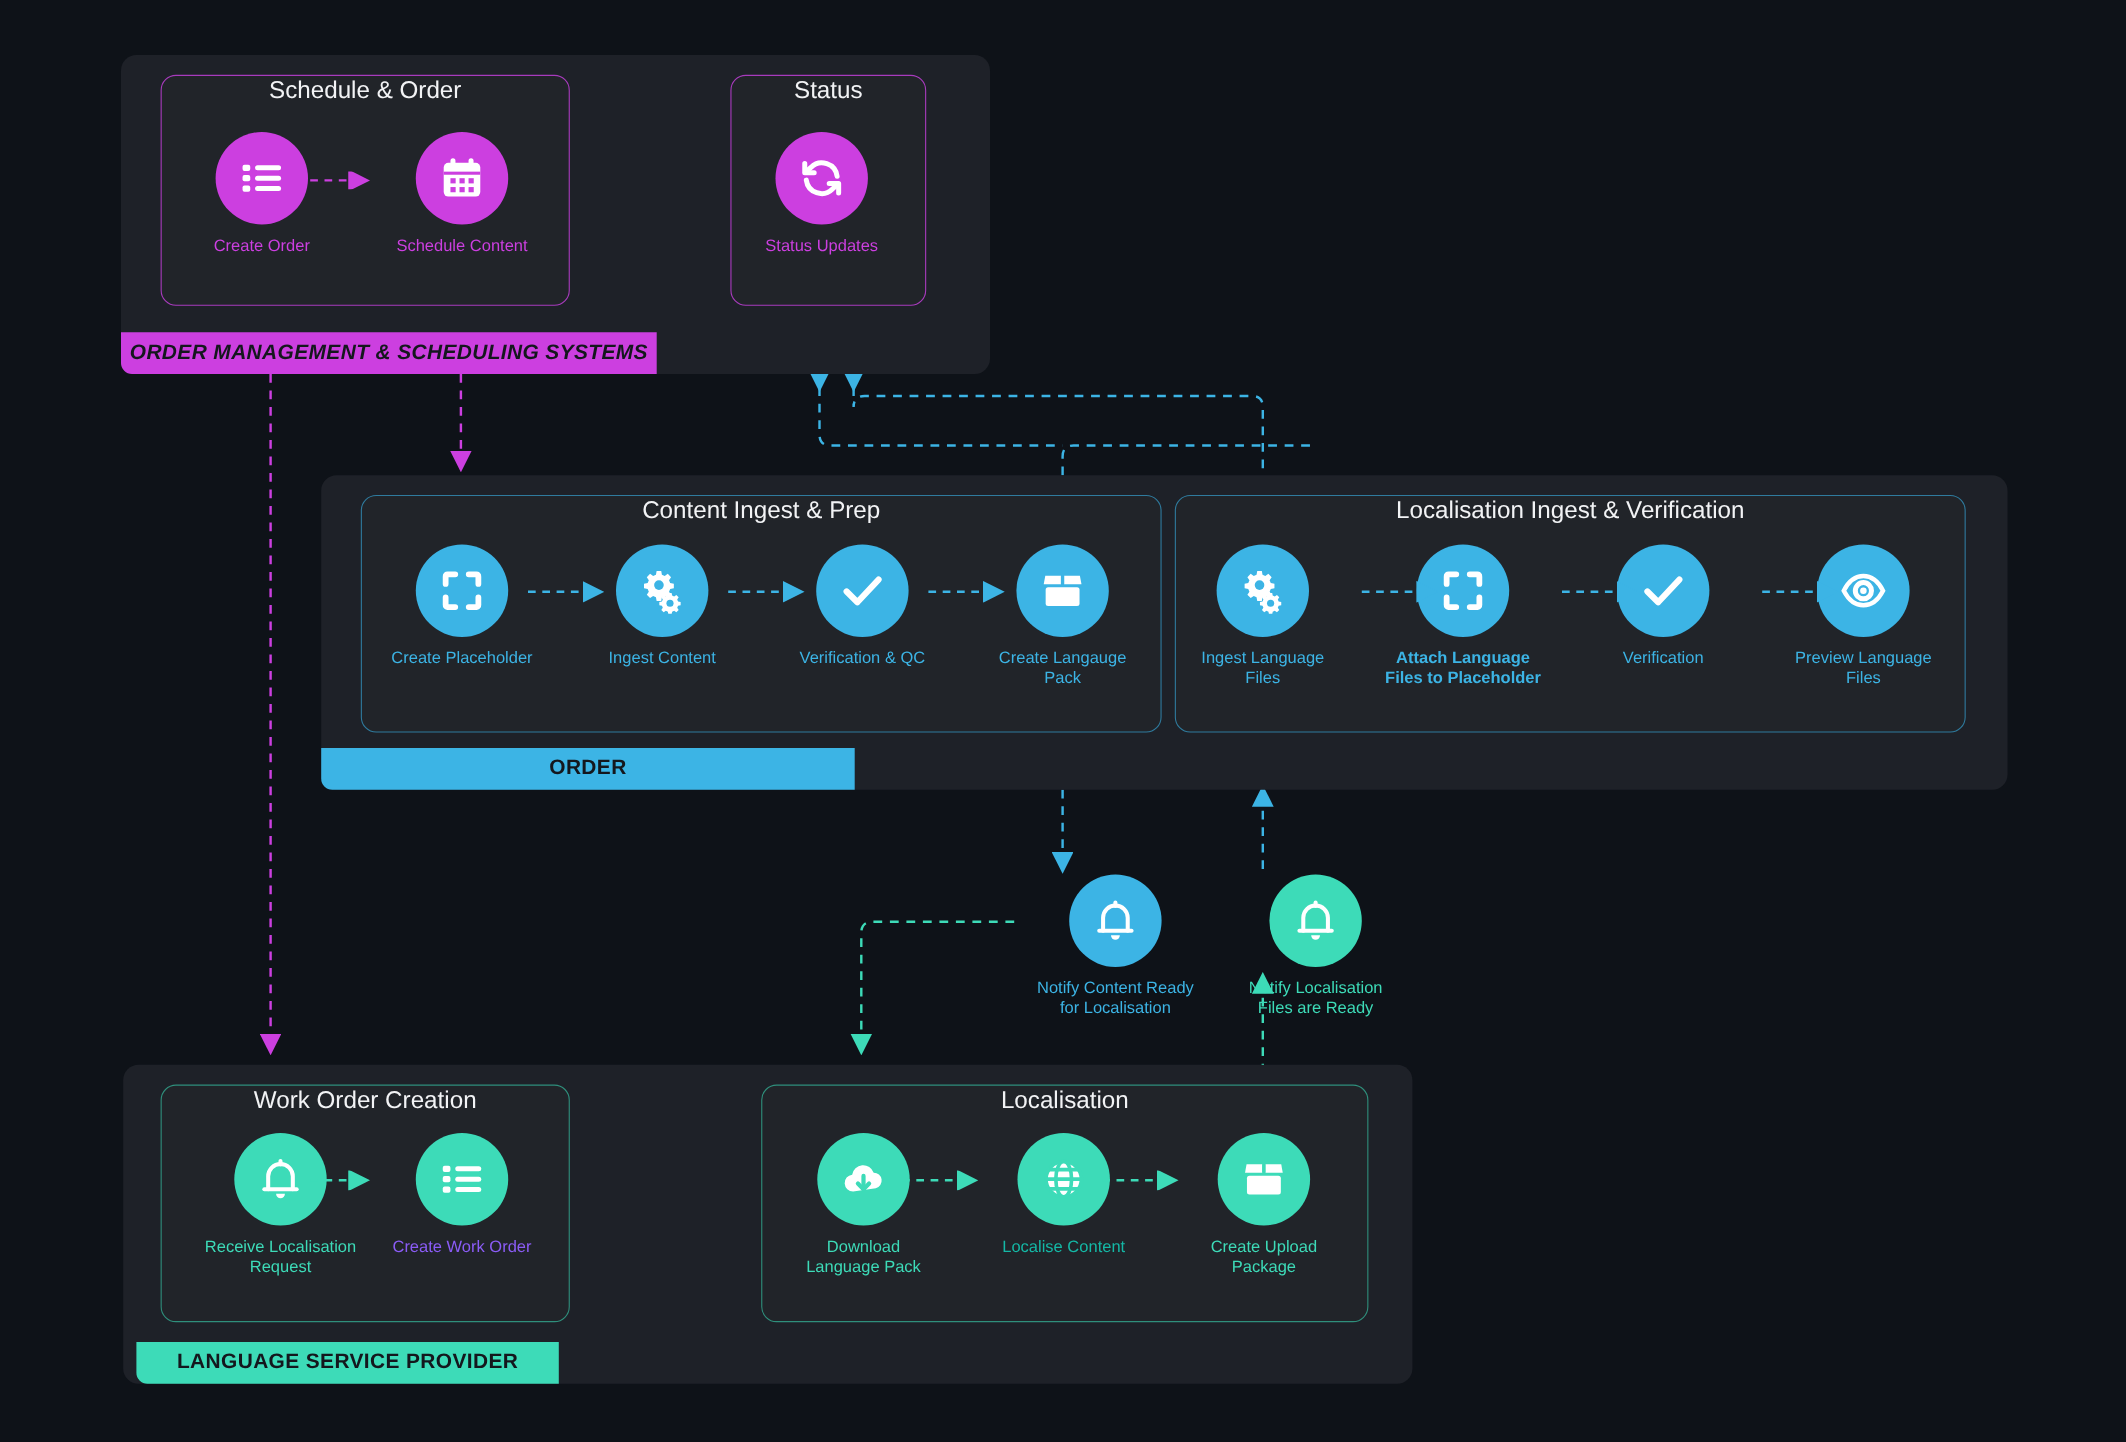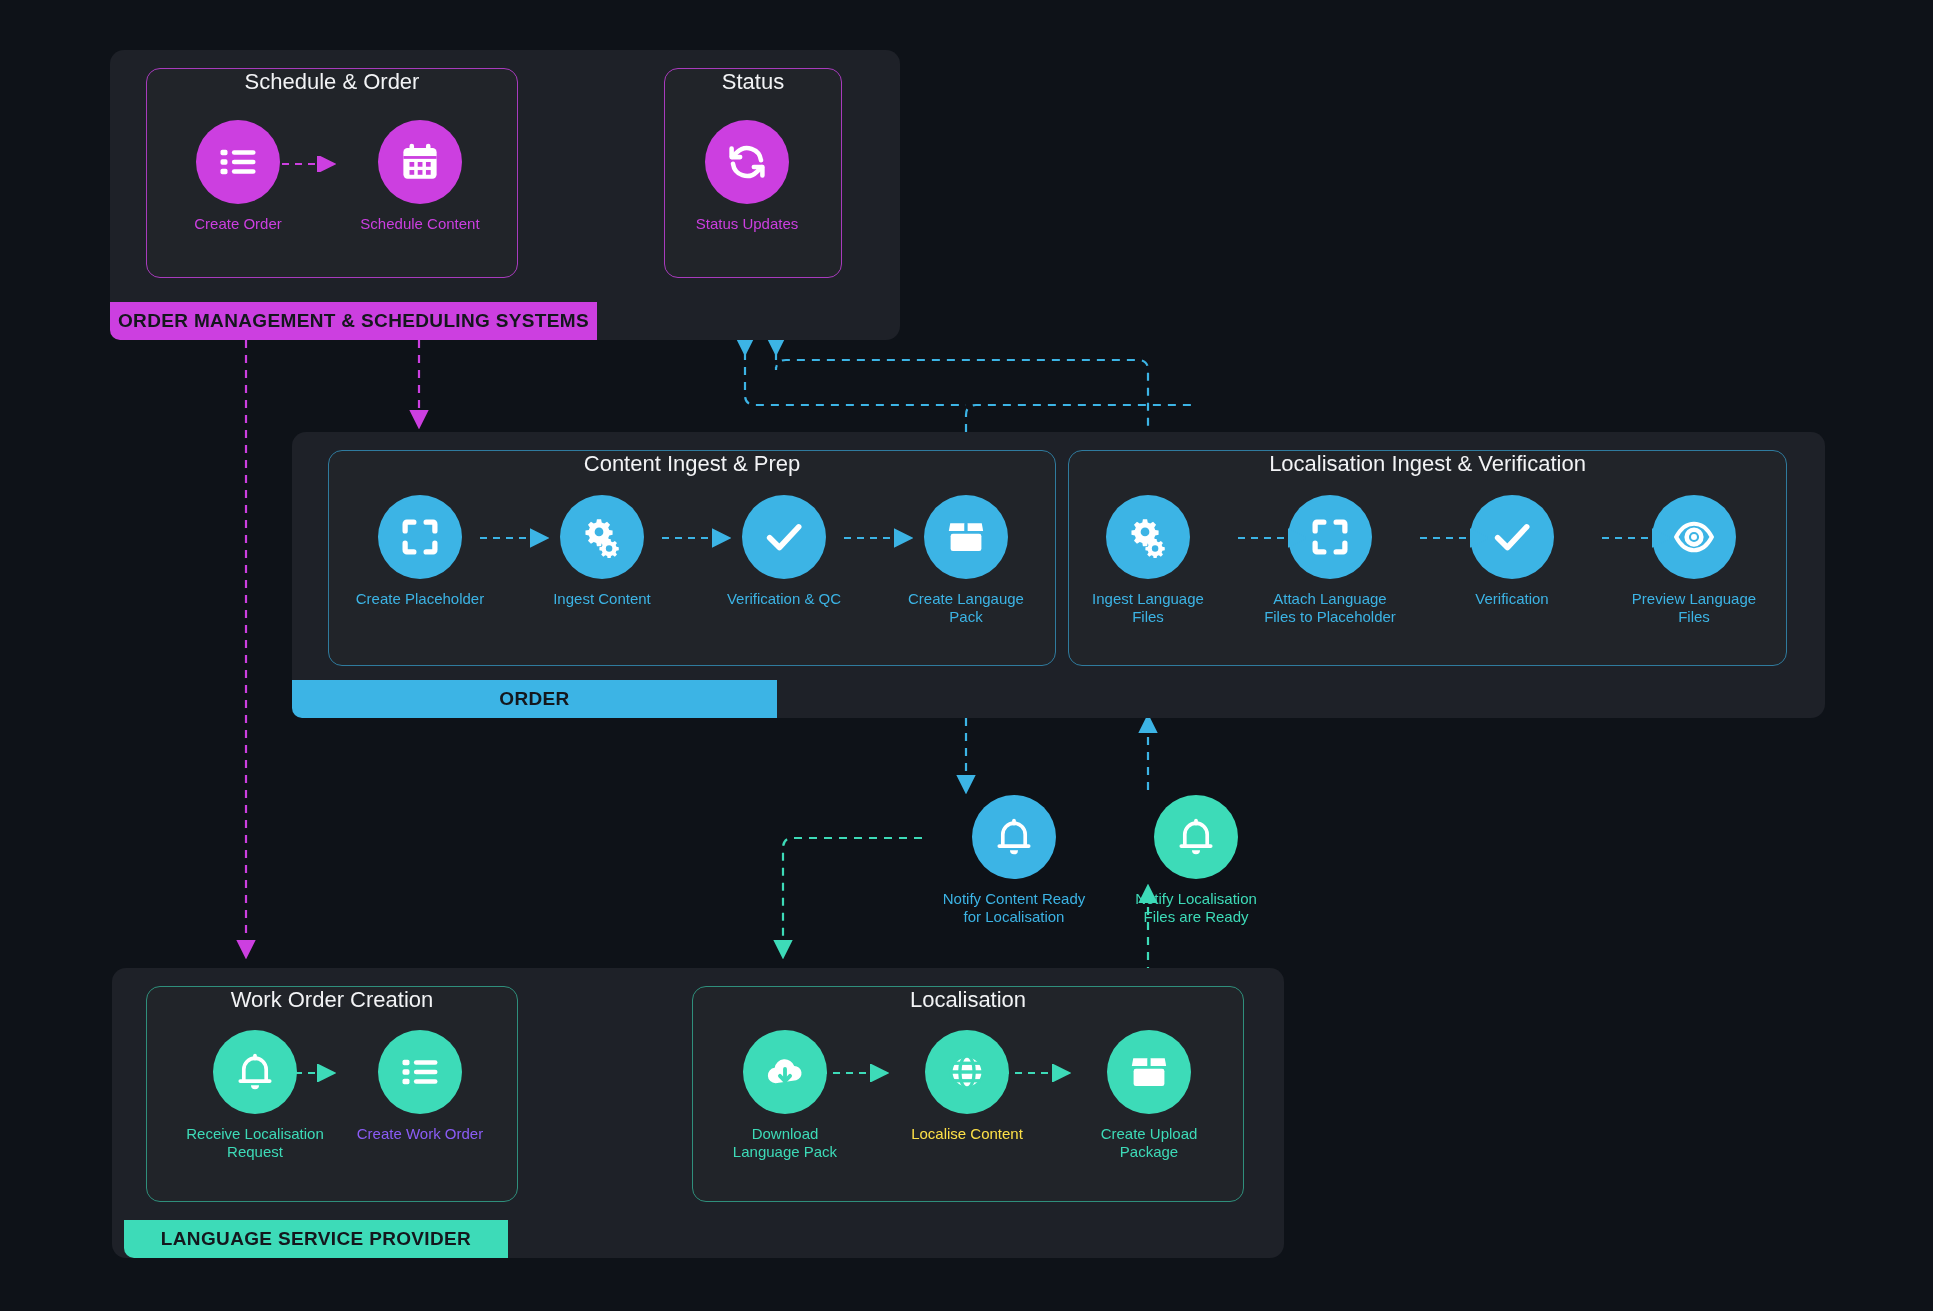--- a/index.html
+++ b/index.html
@@ -97,21 +97,21 @@
 
     <path d="M1148,1035 L1148,888" stroke="#3ddbb8" stroke-width="2.2" fill="none" stroke-dasharray="8 7" marker-end="url(#ar-t)"></path>
 
     <path d="M1148,790 L1148,718" stroke="#3cb4e5" stroke-width="2.2" fill="none" stroke-dasharray="8 7" marker-end="url(#ar-b)"></path>
 
     <path d="M520,1087 L686,1087" stroke="#3ddbb8" stroke-width="2.2" fill="none" stroke-dasharray="9 8" marker-end="url(#ar-t)"></path>
   </svg>
 
   <div class="lane" style="left:110px; top:50px; width:790px; height:290px;">
   </div>
-  <div class="lane-tag" style="left:110px; top:302px; width:487px; background:#cc3fe0;">ORDER MANAGEMENT &amp; SCHEDULING SYSTEMS</div>
+  <div class="lane-tag" style="left:110px; top:302px; width:487px; background:#cc3fe0;font-style:italic;">ORDER MANAGEMENT &amp; SCHEDULING SYSTEMS</div>
 
   <div class="group" style="left:146px; top:68px; width:372px; height:210px; border-color:#a83bbd;">
     <div class="group-title">Schedule &amp; Order</div>
   </div>
   <div class="group" style="left:664px; top:68px; width:178px; height:210px; border-color:#a83bbd;">
     <div class="group-title">Status</div>
   </div>
 
   <div class="node" style="left:148px; top:120px;">
     <div class="circle" style="background:#cc3fe0;">
@@ -225,21 +225,21 @@
       <svg viewBox="0 0 24 24" fill="#fff">
         <path d="M9.1 1.8 h2.4 l.35 1.9 1.45.6 1.6-1.05 1.7 1.7 -1.05 1.6 .6 1.45 1.9.35 v2.4 l-1.9.35 -.6 1.45 1.05 1.6 -1.7 1.7 -1.6-1.05 -1.45.6 -.35 1.9 h-2.4 l-.35-1.9 -1.45-.6 -1.6 1.05 -1.7-1.7 1.05-1.6 -.6-1.45 -1.9-.35 v-2.4 l1.9-.35 .6-1.45 -1.05-1.6 1.7-1.7 1.6 1.05 1.45-.6z"></path>
         <circle cx="10.3" cy="9.1" r="2.5" fill="#3cb4e5"></circle>
         <path d="M15.2 13.2 h1.7 l.25 1.35 1.05.43 1.15-.75 1.2 1.2 -.75 1.15 .43 1.05 1.35.25 v1.7 l-1.35.25 -.43 1.05 .75 1.15 -1.2 1.2 -1.15-.75 -1.05.43 -.25 1.35 h-1.7 l-.25-1.35 -1.05-.43 -1.15.75 -1.2-1.2 .75-1.15 -.43-1.05 -1.35-.25 v-1.7 l1.35-.25 .43-1.05 -.75-1.15 1.2-1.2 1.15.75 1.05-.43z"></path>
         <circle cx="16.05" cy="18.55" r="1.85" fill="#3cb4e5"></circle>
       </svg>
     </div>
     <div class="label" style="color:#3cb4e5;">Ingest Language
 Files</div>
   </div>
-  <div class="node" style="left:1240px; top:495px;">
+  <div class="node" style="left:1240px; top:495px;font-weight:bold;">
     <div class="circle" style="background:#3cb4e5;">
       <svg viewBox="0 0 24 24" fill="none" stroke="#fff" stroke-width="3" stroke-linecap="round" stroke-linejoin="round">
         <path d="M3.5 8.5 V4.6 A1 1 0 0 1 4.6 3.5 H8.5"></path>
         <path d="M15.5 3.5 H19.4 A1 1 0 0 1 20.5 4.6 V8.5"></path>
         <path d="M20.5 15.5 V19.4 A1 1 0 0 1 19.4 20.5 H15.5"></path>
         <path d="M8.5 20.5 H4.6 A1 1 0 0 1 3.5 19.4 V15.5"></path>
       </svg>
     </div>
     <div class="label" style="color:#3cb4e5;">Attach Language
 Files to Placeholder</div>
@@ -351,21 +351,21 @@
     <div class="circle" style="background:#3ddbb8;">
       <svg viewBox="0 0 24 24" fill="none" stroke="#fff" stroke-width="1.9">
         <circle cx="12" cy="12" r="9.2" fill="#fff" stroke="none"></circle>
         <circle cx="12" cy="12" r="9.2" stroke="#3ddbb8" stroke-width="1.9" fill="none"></circle>
         <ellipse cx="12" cy="12" rx="4.1" ry="9.2" stroke="#3ddbb8"></ellipse>
         <path d="M2.8 12 H21.2" stroke="#3ddbb8"></path>
         <path d="M4.4 7 H19.6" stroke="#3ddbb8"></path>
         <path d="M4.4 17 H19.6" stroke="#3ddbb8"></path>
       </svg>
     </div>
-    <div class="label" style="color:#fde047;">Localise Content</div>
+    <div class="label" style="color:#14b8a6;">Localise Content</div>
   </div>
   <div class="node" style="left:1059px; top:1030px;">
     <div class="circle" style="background:#3ddbb8;">
       <svg viewBox="0 0 24 24" fill="#fff">
         <path d="M3 4.2 h8.2 v4.4 H2.2 z"></path>
         <path d="M12.8 4.2 h8.2 l.8 4.4 h-9 z"></path>
         <rect x="3.2" y="10.2" width="17.6" height="9.8" rx="1.3"></rect>
         <rect x="11.1" y="4.2" width="1.7" height="4.4" fill="#3ddbb8"></rect>
       </svg>
     </div>

